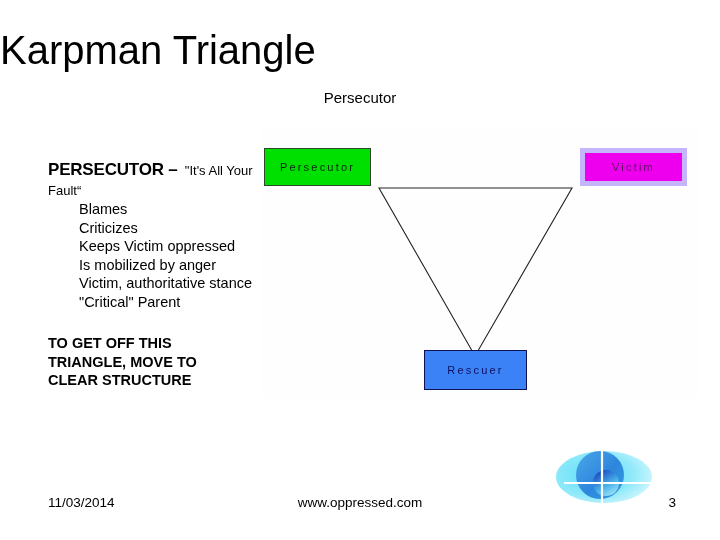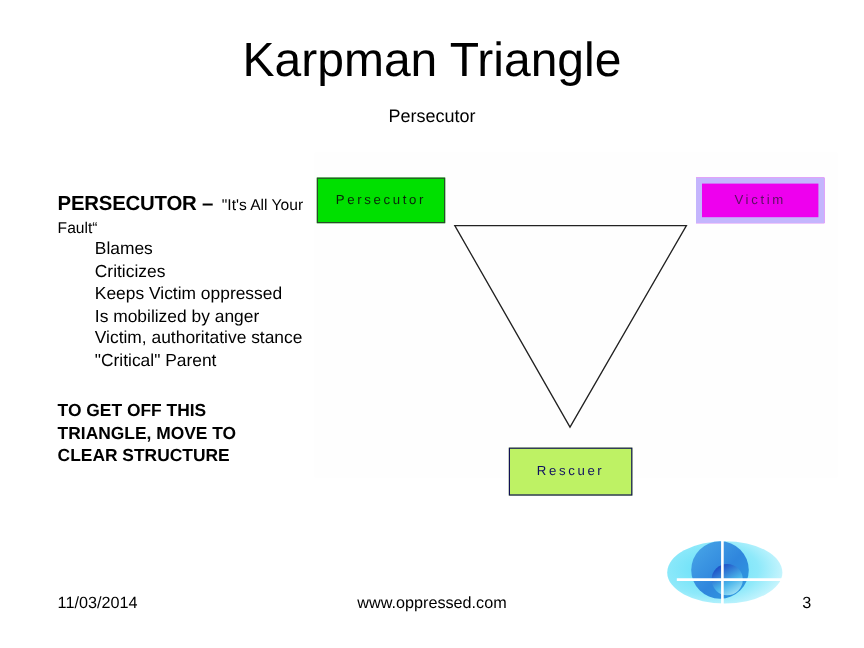--- a/index.html
+++ b/index.html
@@ -18,21 +18,21 @@
     background: #ffffff;
     overflow: hidden;
   }
 
   
   #title {
     position: absolute;
     left: 0;
     top: 26px;
     width: 720px;
-    text-align: center;
+    text-align: left;
     font-size: 40px;
     line-height: 48px;
     font-weight: 400;
     color: #000000;
     letter-spacing: 0px;
   }
   #subtitle {
     position: absolute;
     left: 0;
     top: 88px;
@@ -123,24 +123,24 @@
     left: 318px;
     top: 21px;
     width: 107px;
     height: 38px;
     background: #ee00ee;
     border: 5px solid #c4b5fd;
     color: #5a1060;
   }
   #node-rescuer {
     left: 162px;
-    top: 246px;
+    top: 223px;
     width: 103px;
     height: 40px;
-    background: #bef264;
+    background: #3b82f6;
     border: 1px solid #101055;
     color: #101060;
   }
 
   
   #footer-date {
     position: absolute;
     left: 48px;
     top: 494px;
     font-size: 13.5px;

